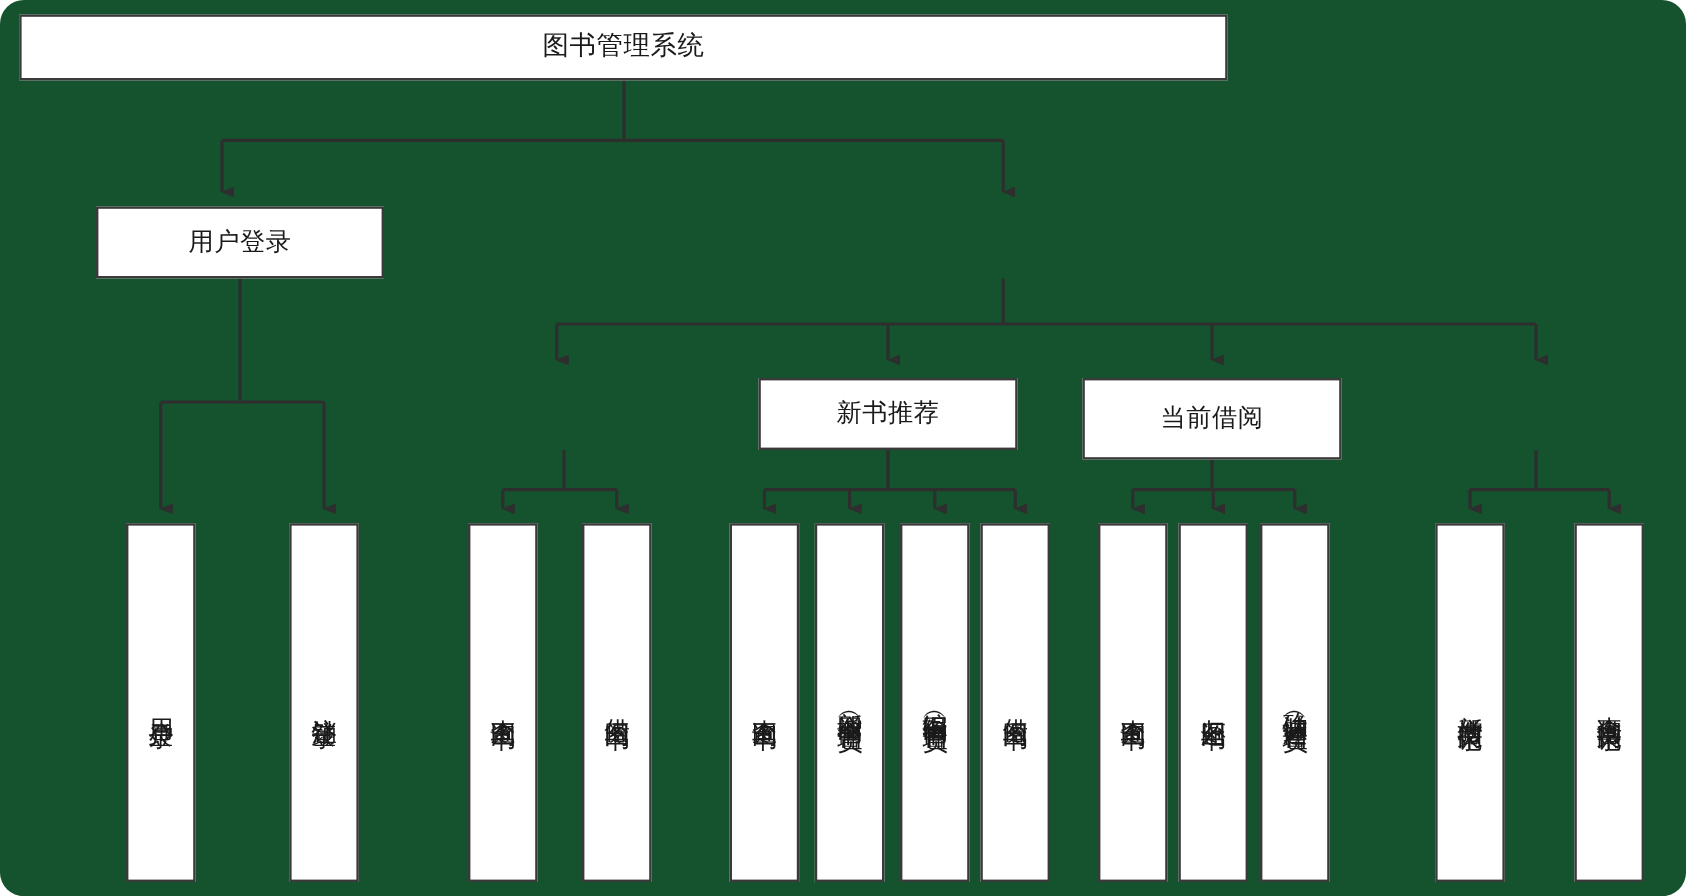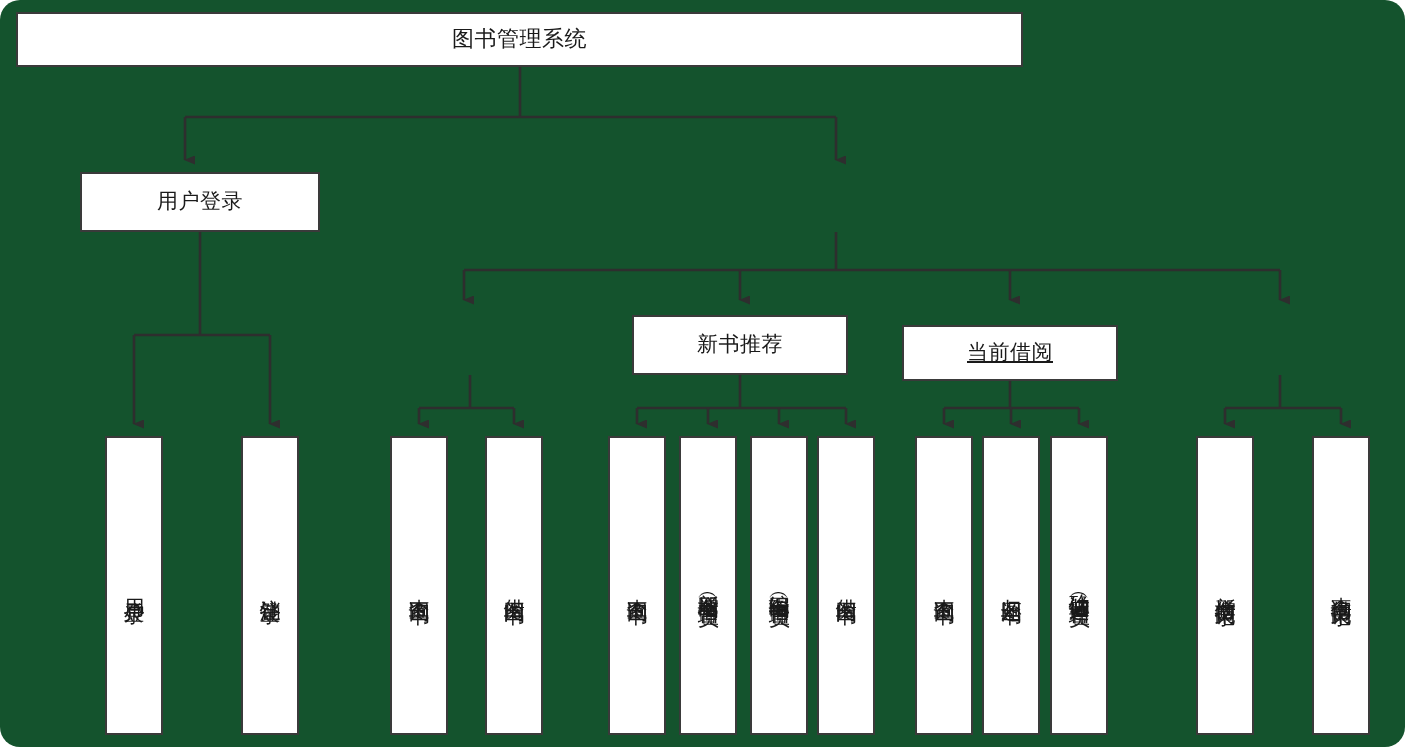--- a/index.html
+++ b/index.html
@@ -127,21 +127,21 @@
       <path d="M1225,408 L1225,424" marker-end="url(#arrow)"></path>
       <path d="M1341,408 L1341,424" marker-end="url(#arrow)"></path>
     </g>
   </svg>
 
   <div class="node horiz root" style="left:16px; top:12px; width:1007px; height:55px;">图书管理系统</div>
 
   <div class="node horiz" style="left:80px; top:172px; width:240px; height:60px;">用户登录</div>
 
   <div class="node horiz" style="left:632px; top:315px; width:216px; height:60px;">新书推荐</div>
-  <div class="node horiz" style="left:902px; top:325px; width:216px; height:56px;text-decoration:underline;">当前借阅</div>
+  <div class="node horiz" style="left:902px; top:315px; width:216px; height:68px;">当前借阅</div>
 
   <div class="node vert" style="left:105px; top:436px; width:58px; height:299px;">
     <span class="vtext">用户登录</span>
   </div>
   <div class="node vert" style="left:241px; top:436px; width:58px; height:299px;">
     <span class="vtext">注销登录</span>
   </div>
 
   <div class="node vert" style="left:390px; top:436px; width:58px; height:299px;">
     <span class="vtext">查询图书</span>

